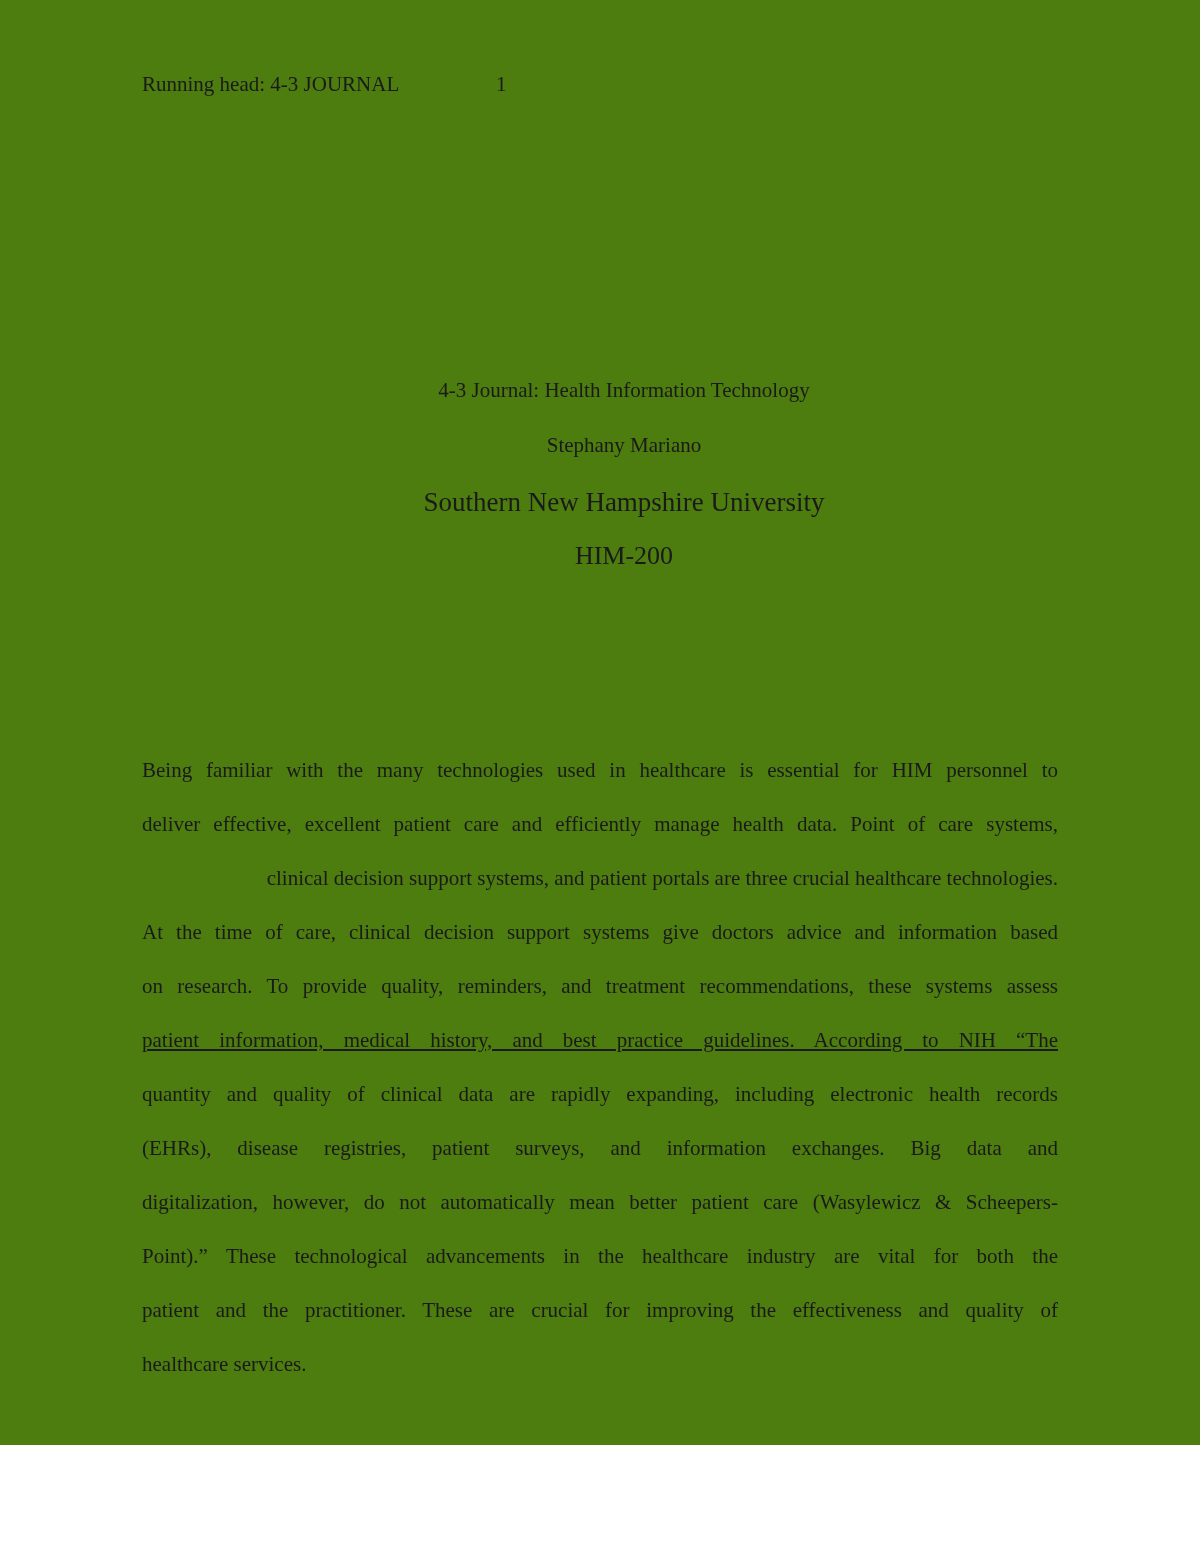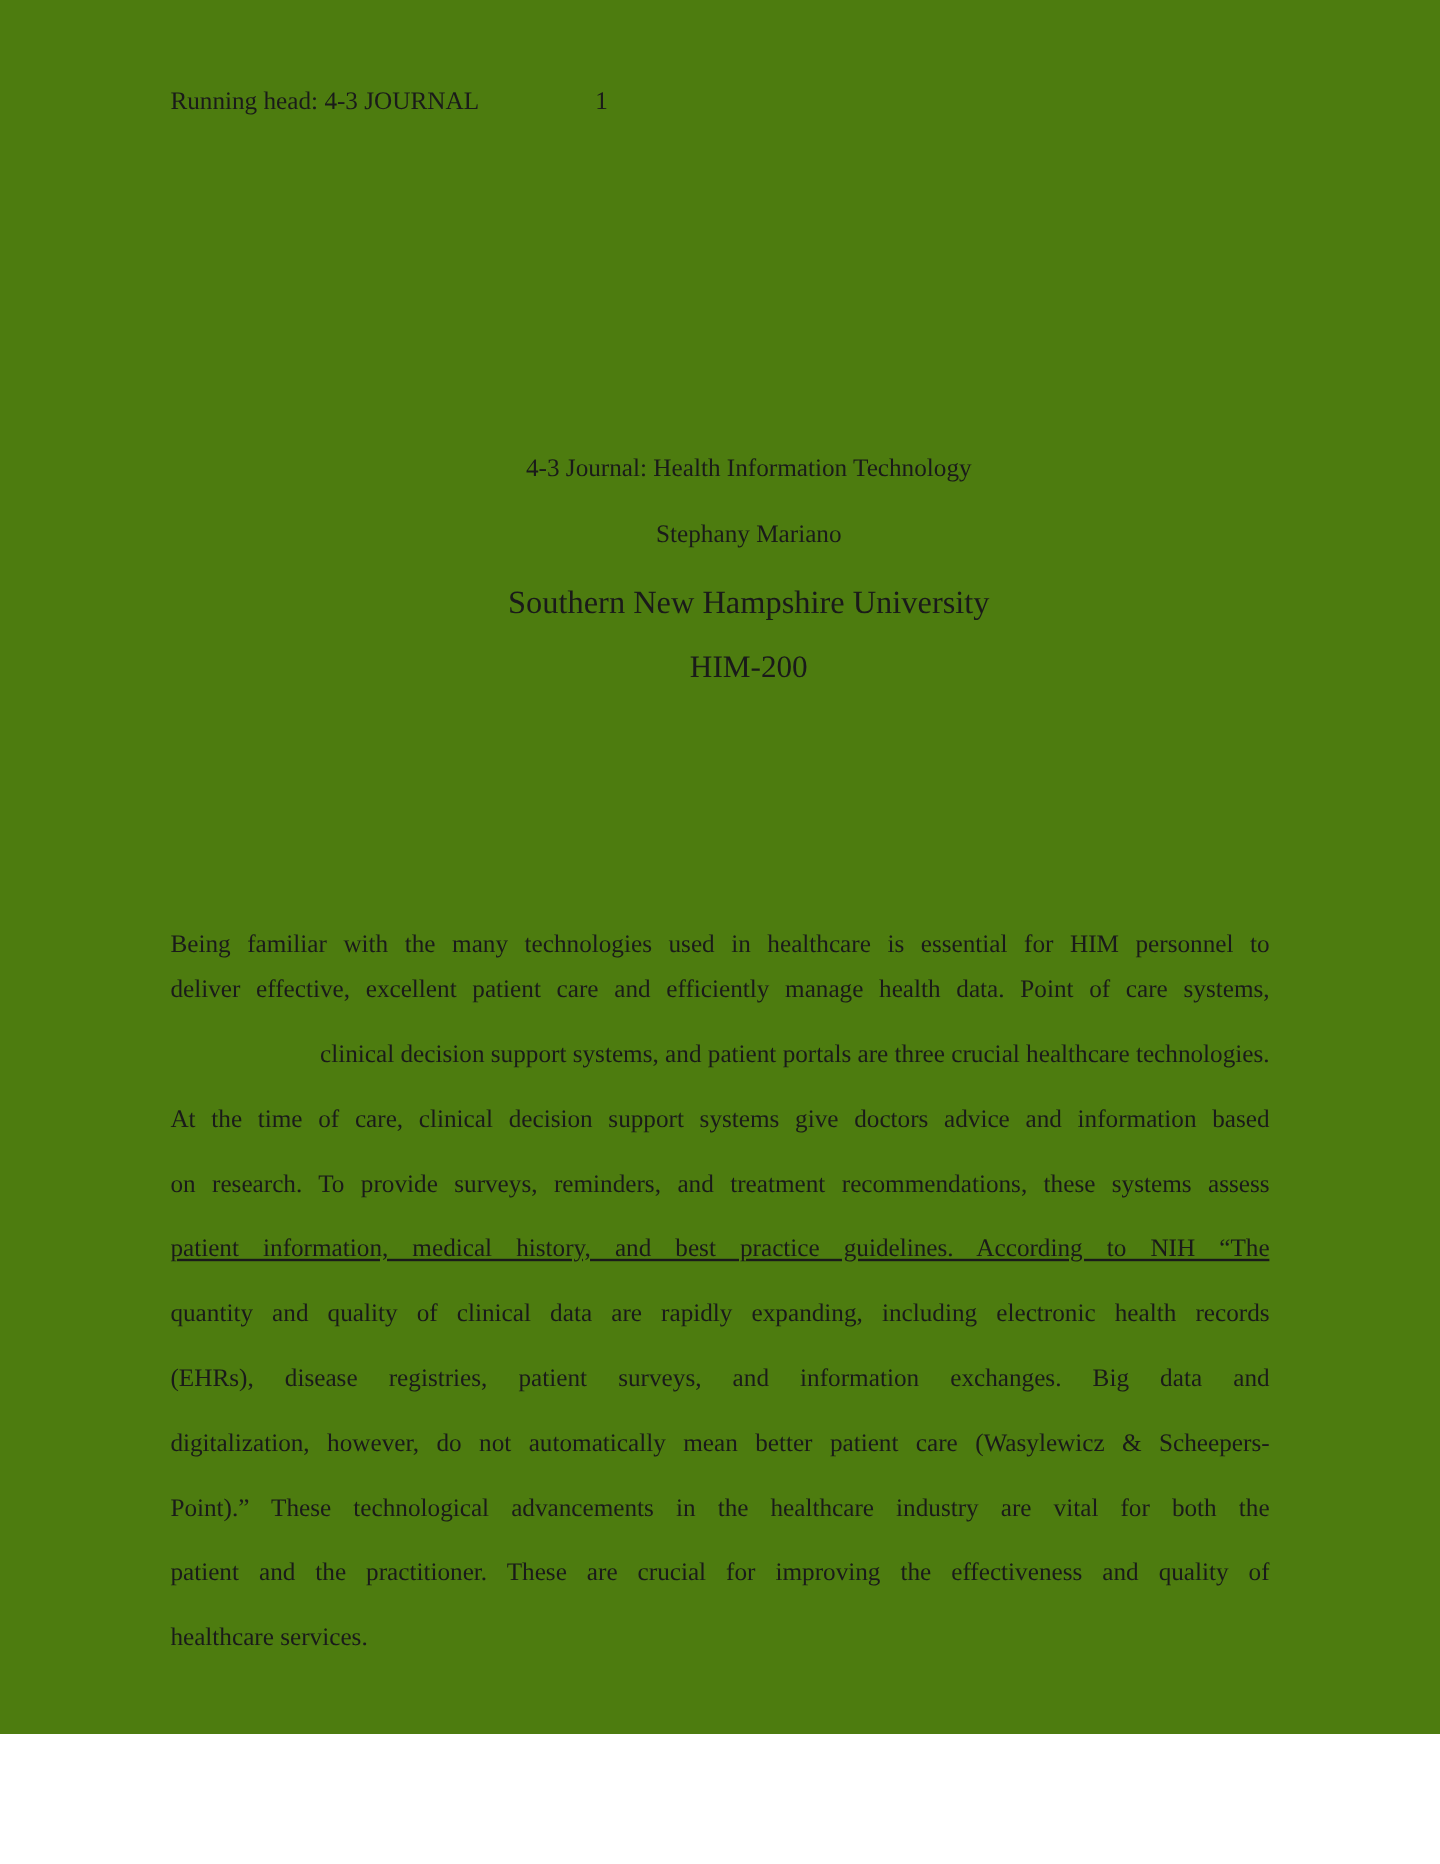--- a/index.html
+++ b/index.html
@@ -23,28 +23,28 @@
   </div>
 
   <div>
     <div class="title-line" style="top:378px;font-size:21px;">4-3 Journal: Health Information Technology</div>
     <div class="title-line" style="top:433px;font-size:21px;">Stephany Mariano</div>
     <div class="title-line" style="top:487px;font-size:27px;">Southern New Hampshire University</div>
     <div class="title-line" style="top:541px;font-size:26px;">HIM-200</div>
   </div>
 
   <div>
-    <div class="body-line justify" style="top:758px;margin-top:16px;">Being familiar with the many technologies used in healthcare is essential for HIM personnel to</div>
+    <div class="body-line justify" style="top:758px;">Being familiar with the many technologies used in healthcare is essential for HIM personnel to</div>
     <div class="body-line justify" style="top:812px;">deliver effective, excellent patient care and efficiently manage health data. Point of care systems,</div>
     <div class="body-line" style="top:866px;text-align:right;">clinical decision support systems, and patient portals are three crucial healthcare technologies.</div>
   </div>
 
   <div>
     <div class="body-line justify" style="top:920px;">At the time of care, clinical decision support systems give doctors advice and information based</div>
-    <div class="body-line justify" style="top:974px;">on research. To provide surveys, reminders, and treatment recommendations, these systems assess</div>
+    <div class="body-line justify" style="top:974px;">on research. To provide quality, reminders, and treatment recommendations, these systems assess</div>
     <div class="body-line justify" style="top:1028px;text-decoration:underline;">patient information, medical history, and best practice guidelines. According to NIH “The</div>
     <div class="body-line justify" style="top:1082px;">quantity and quality of clinical data are rapidly expanding, including electronic health records</div>
     <div class="body-line justify" style="top:1136px;">(EHRs), disease registries, patient surveys, and information exchanges. Big data and</div>
     <div class="body-line justify" style="top:1190px;">digitalization, however, do not automatically mean better patient care (Wasylewicz &amp; Scheepers-</div>
     <div class="body-line justify" style="top:1244px;">Point).” These technological advancements in the healthcare industry are vital for both the</div>
     <div class="body-line justify" style="top:1298px;">patient and the practitioner. These are crucial for improving the effectiveness and quality of</div>
     <div class="body-line" style="top:1352px;">healthcare services.</div>
   </div>
 
 </div>

